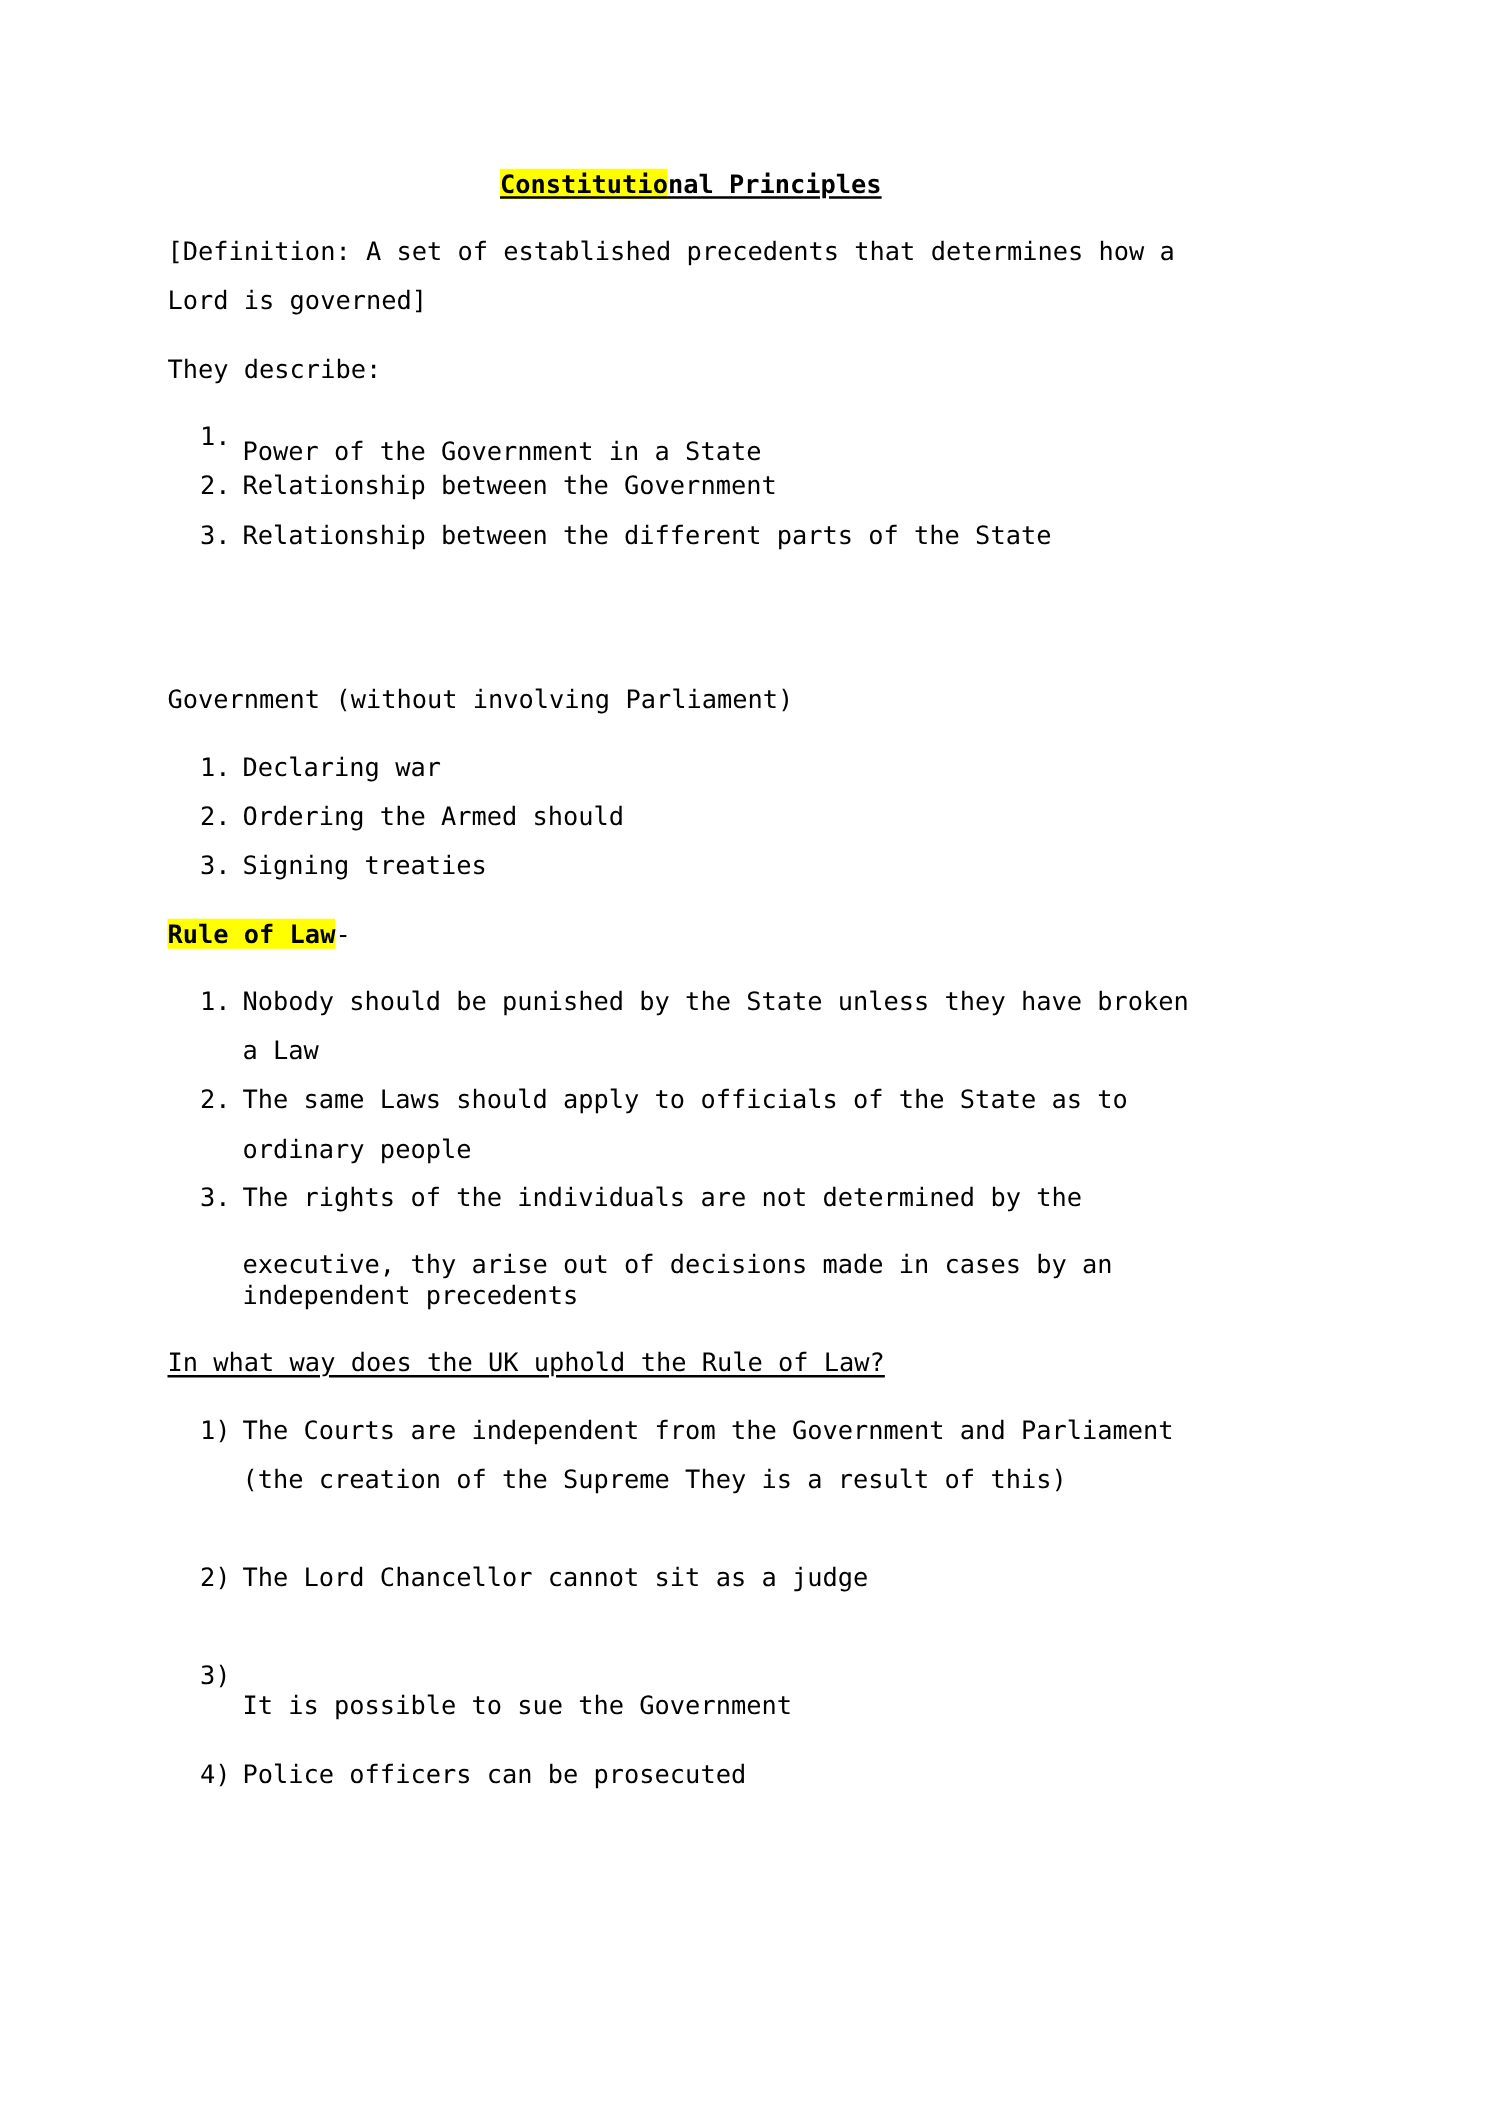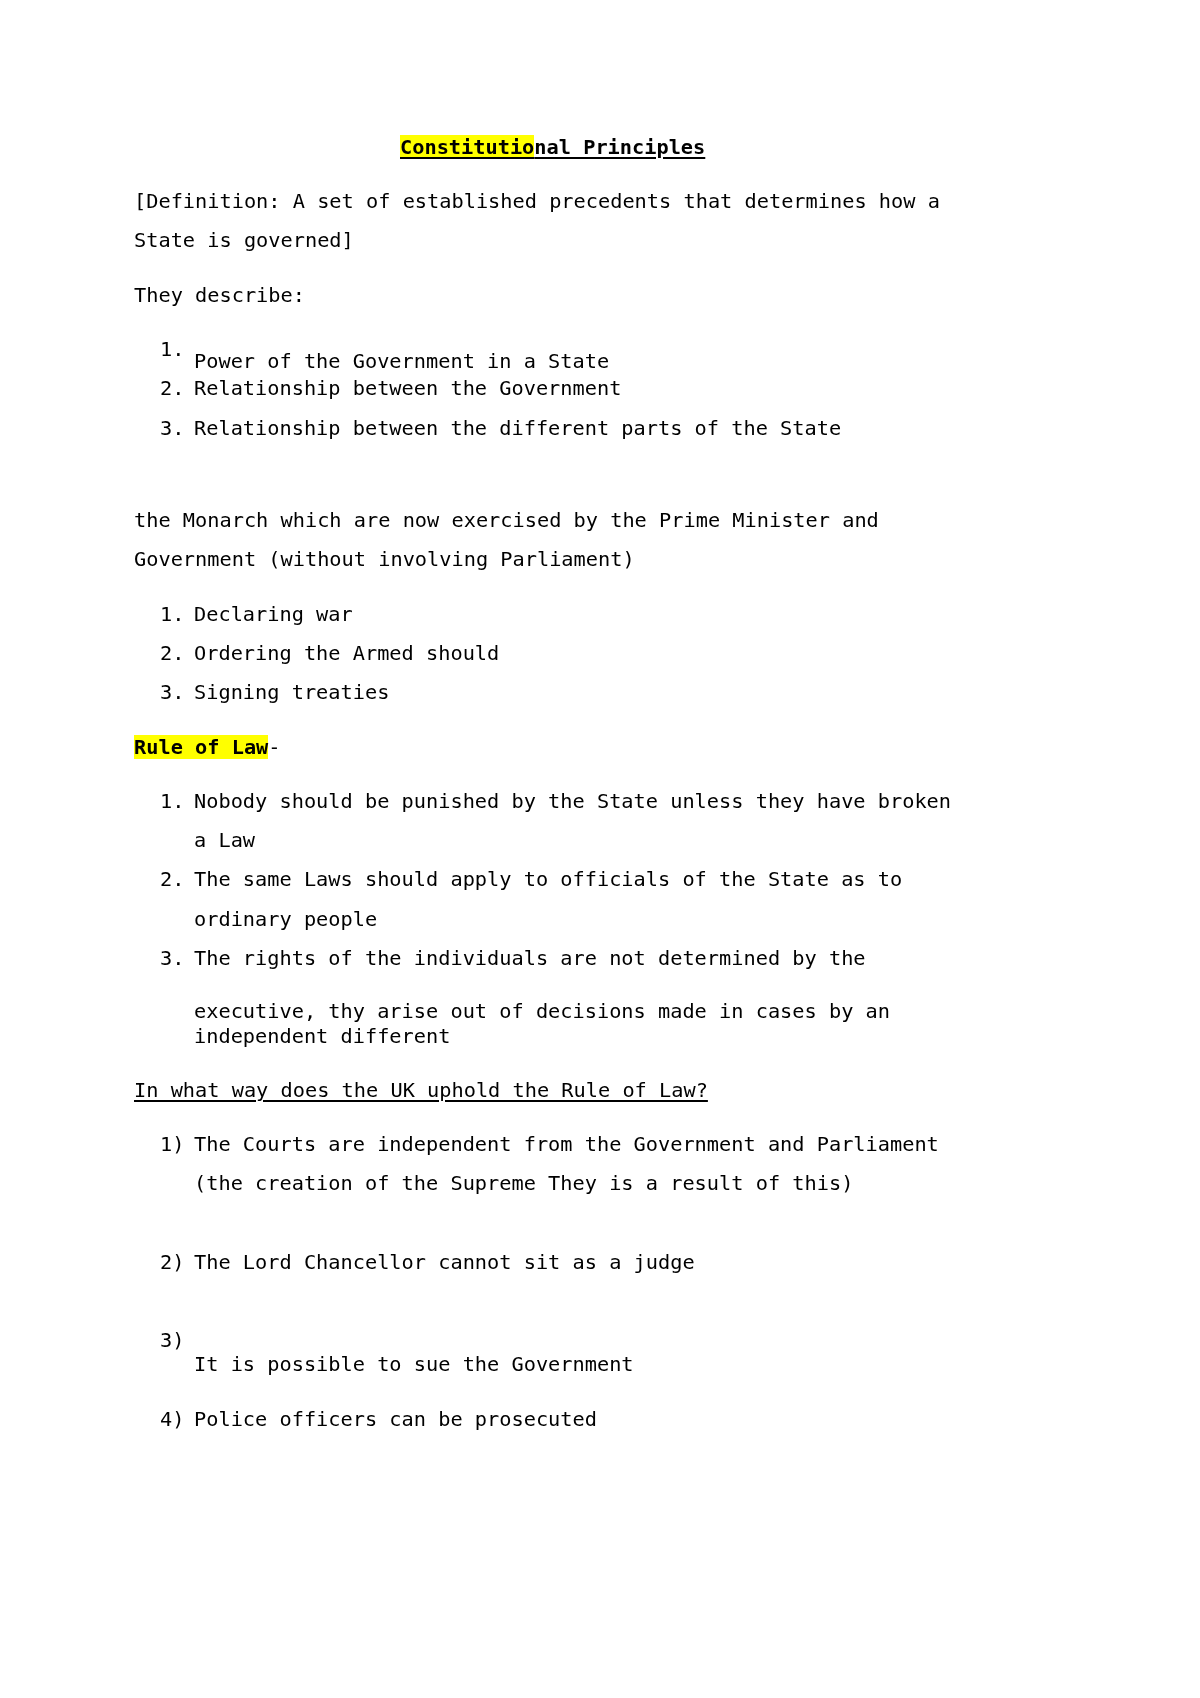--- a/index.html
+++ b/index.html
@@ -13,40 +13,39 @@
   .num { position: absolute; white-space: pre; font-size: 20.3px; line-height: 24px; }
 </style>
 </head>
 <body>
 
 <div class="page">
 
   <div class="line bold u" style="left:400px; top:135px;"><span class="hl">Constitutio</span><span>nal Principles</span></div>
 
   <div class="line" style="left:134px; top:189px;">[Definition: A set of established precedents that determines how a</div>
-  <div class="line" style="left:134px; top:228px;">State is governed]</div>
+  <div class="line" style="left:134px; top:228px;">Lord is governed]</div>
 
   <div class="line" style="left:134px; top:283px;">They describe:</div>
 
   <div>
     <div>
       <span class="num" style="left:160px; top:337px;">1.</span>
       <span class="line" style="left:194px; top:337px;margin-top:12px;">Power of the Government in a State</span>
     </div>
     <div>
       <span class="num" style="left:160px; top:376px;">2.</span>
       <span class="line" style="left:194px; top:376px;">Relationship between the Government</span>
     </div>
     <div>
       <span class="num" style="left:160px; top:416px;">3.</span>
       <span class="line" style="left:194px; top:416px;">Relationship between the different parts of the State</span>
     </div>
   </div>
 
-  <div class="line" style="left:134px; top:508px;">the Monarch which are now exercised by the Prime Minister and</div>
   <div class="line" style="left:134px; top:547px;">Government (without involving Parliament)</div>
 
   <div>
     <div>
       <span class="num" style="left:160px; top:602px;">1.</span>
       <span class="line" style="left:194px; top:602px;">Declaring war</span>
     </div>
     <div>
       <span class="num" style="left:160px; top:641px;">2.</span>
       <span class="line" style="left:194px; top:641px;">Ordering the Armed should</span>
@@ -67,21 +66,21 @@
     </div>
     <div>
       <span class="num" style="left:160px; top:867px;">2.</span>
       <span class="line" style="left:194px; top:867px;">The same Laws should apply to officials of the State as to</span>
       <span class="line" style="left:194px; top:907px;">ordinary people</span>
     </div>
     <div>
       <span class="num" style="left:160px; top:946px;">3.</span>
       <span class="line" style="left:194px; top:946px;">The rights of the individuals are not determined by the</span>
       <span class="line" style="left:194px; top:985px;margin-top:14px;">executive, thy arise out of decisions made in cases by an</span>
-      <span class="line" style="left:194px; top:1024px;">independent different</span>
+      <span class="line" style="left:194px; top:1024px;">independent precedents</span>
     </div>
   </div>
 
   <div class="line u" style="left:134px; top:1078px;">In what way does the UK uphold the Rule of Law?</div>
 
   <div>
     <div>
       <span class="num" style="left:160px; top:1132px;">1)</span>
       <span class="line" style="left:194px; top:1132px;">The Courts are independent from the Government and Parliament</span>
       <span class="line" style="left:194px; top:1171px;">(the creation of the Supreme They is a result of this)</span>

